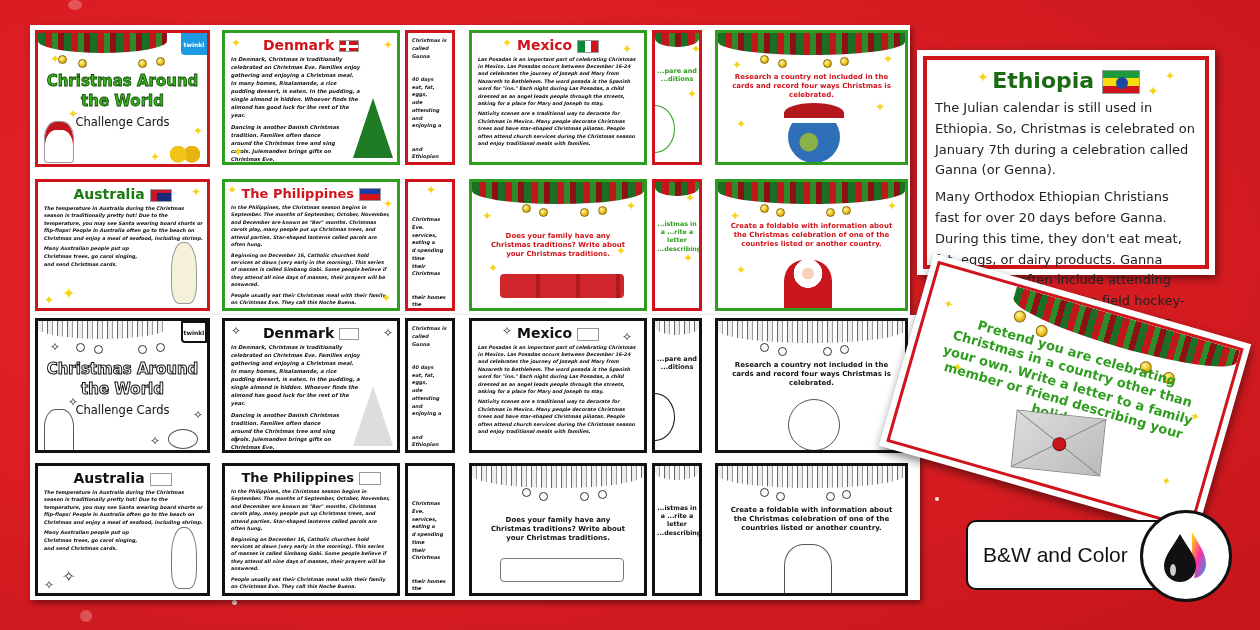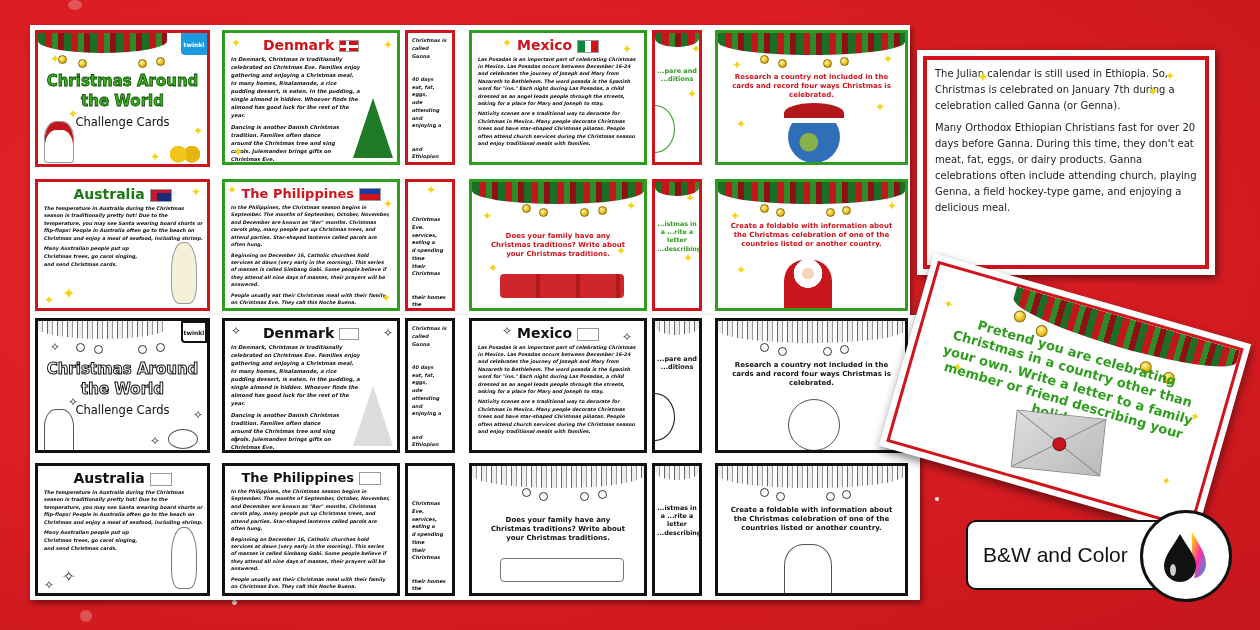--- a/index.html
+++ b/index.html
@@ -29,21 +29,21 @@
   .art{position:absolute}
   .twinkl{position:absolute;top:0;right:0;width:26px;height:22px;background:#1e9be0;border-radius:0 0 0 4px;color:#fff;font-size:6px;font-weight:bold;display:flex;align-items:center;justify-content:center}
   .twinkl.bw{background:#fff;color:#111;border:2px solid #111}
   .cover-title{position:absolute;left:0;right:0;text-align:center;font-weight:bold;font-size:15px;line-height:1.15;color:#39b51a;-webkit-text-stroke:0.8px #0f4a0a}
   .cover-title.bw{color:#fff;-webkit-text-stroke:1px #111}
   .cover-sub{position:absolute;left:0;right:0;text-align:center;font-size:11.5px;color:#111}
   
   .eth{position:absolute;left:917px;top:50px;width:298px;height:225px;background:#fff;box-shadow:2px 3px 8px rgba(0,0,0,.5);padding:6px}
   .eth .inner{border:4px solid #d0141b;width:100%;height:100%;position:relative;padding:6px 8px}
   .eth h2{text-align:center;color:#1a6b12;font-size:22px;font-weight:bold;margin-top:2px;margin-bottom:4px}
-  .eth .txt{font-size:10px;line-height:1.6;color:#222}
+  .eth .txt{font-size:13px;line-height:1.6;color:#222}
   .eth .txt p{margin-bottom:6px}
   
   .rot{position:absolute;left:900px;top:295px;width:330px;height:200px;background:#fff;transform:rotate(16deg);transform-origin:center;box-shadow:2px 4px 10px rgba(0,0,0,.5);padding:6px}
   .rot .inner{border:3px solid #d0141b;width:100%;height:100%;position:relative;overflow:hidden}
   .rot .msg{position:absolute;left:20px;right:20px;top:40px;text-align:center;color:#2f9e1f;font-weight:bold;font-size:13px;line-height:1.25}
   .envelope{position:absolute;left:118px;top:110px;width:90px;height:58px;background:linear-gradient(135deg,#ddd,#bbb);border:1px solid #888;transform:rotate(-10deg)}
   .envelope:before{content:"";position:absolute;left:0;top:0;right:0;bottom:0;background:linear-gradient(to bottom right,transparent 49%,#888 50%,transparent 51%),linear-gradient(to bottom left,transparent 49%,#888 50%,transparent 51%)}
   .seal{position:absolute;left:38px;top:22px;width:14px;height:14px;border-radius:50%;background:#c8161c;border:1px solid #7a0a0e}
   
   .badge{position:absolute;left:966px;top:520px;width:220px;height:70px;background:#fff;border:2px solid #111;border-radius:10px;display:flex;align-items:center;padding-left:15px}
@@ -296,20 +296,23 @@
   <div class="bauble bw" style="left:42px;top:22px"></div>
     <div class="bauble bw" style="left:58px;top:26px"></div>
     <div class="bauble bw" style="left:108px;top:26px"></div>
     <div class="bauble bw" style="left:124px;top:24px"></div>
   <div class="prompt black" style="top:40px;font-size:7px">Create a foldable with information about the Christmas celebration of one of the countries listed or another country.</div>
   <div class="art" style="left:66px;top:78px;width:48px;height:54px;border:1px solid #555;border-radius:40% 40% 0 0"></div>
 </div>
 
 <div class="eth">
   <div class="inner">
+    <h2><span>Ethiopia</span>
+      <span class="flag" style="width:38px;height:24px;background:linear-gradient(#1d9a3a 33%,#f7dc11 33% 66%,#d0141b 66%);position:relative;vertical-align:middle"><span style="position:absolute;left:13px;top:6px;width:12px;height:12px;border-radius:50%;background:#1a47a0"></span></span>
+    </h2>
     <span class="spark" style="left:50px;top:10px;font-size:14px">✦</span>
     <span class="spark" style="right:30px;top:10px;font-size:12px">✦</span>
     <span class="spark" style="right:46px;top:24px;font-size:14px">✦</span>
     <div class="txt">
       <p>The Julian calendar is still used in Ethiopia. So, Christmas is celebrated on January 7th during a celebration called Ganna (or Genna).</p>
       <p>Many Orthodox Ethiopian Christians fast for over 20 days before Ganna. During this time, they don't eat meat, fat, eggs, or dairy products. Ganna celebrations often include attending church, playing Genna, a field hockey-type game, and enjoying a delicious meal.</p>
     </div>
   </div>
 </div>
 

